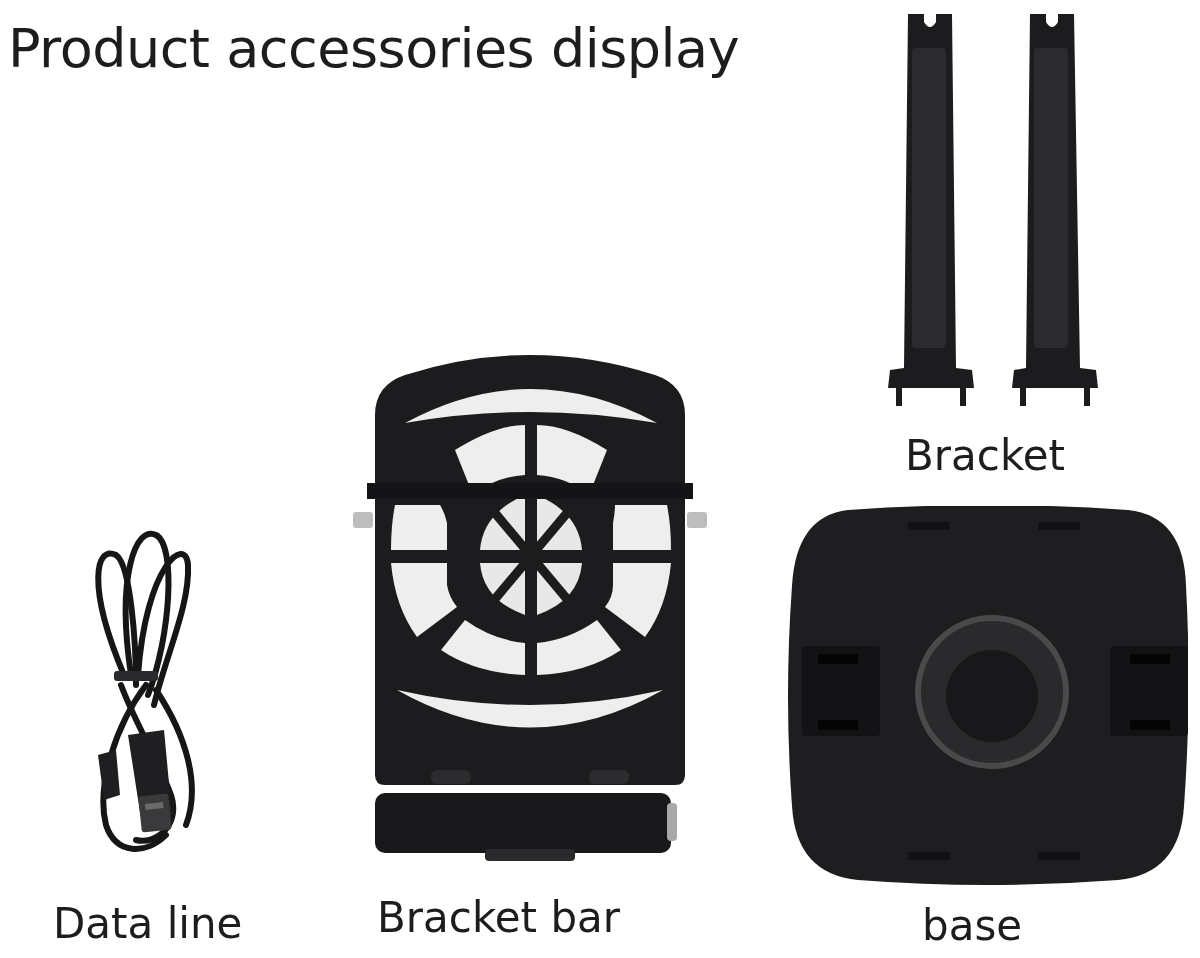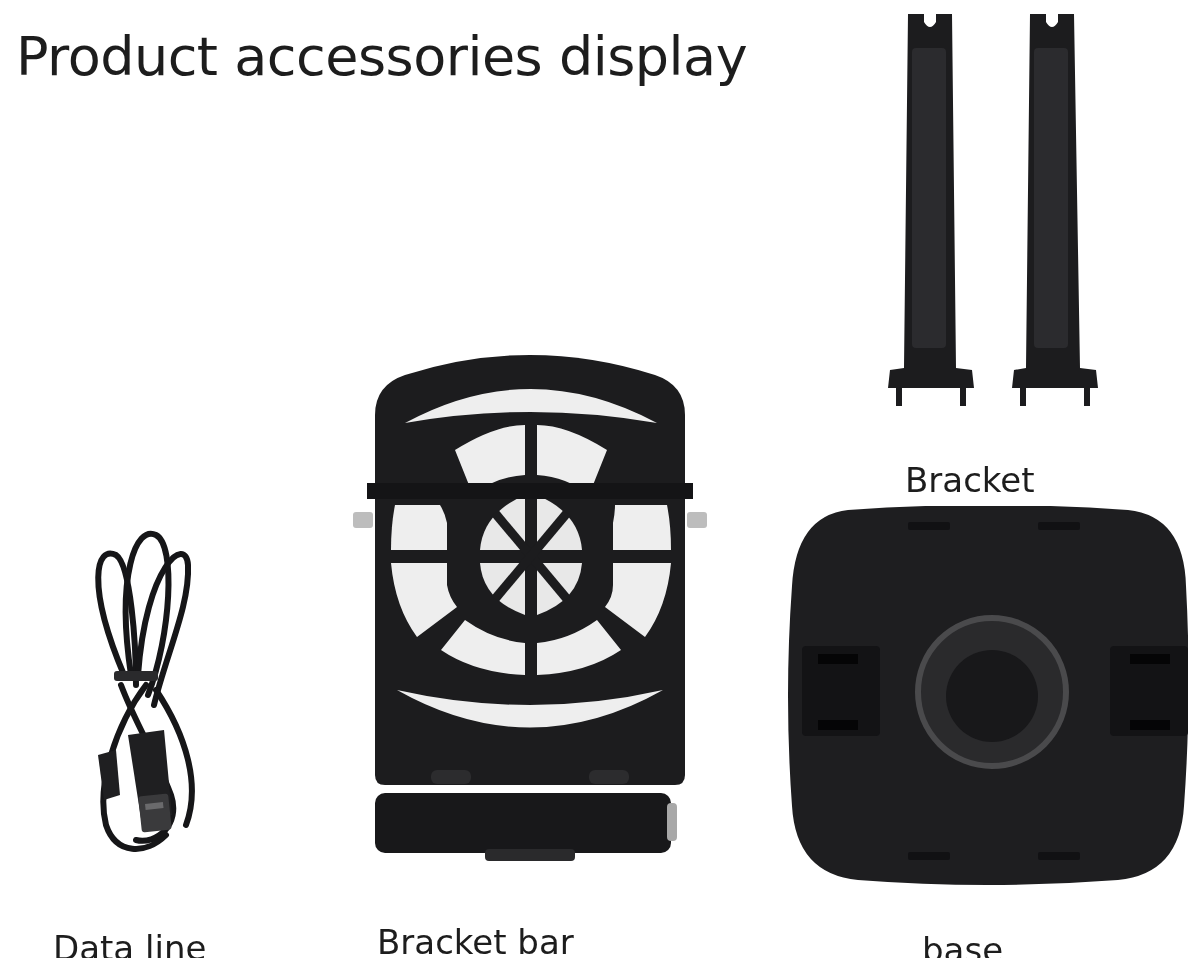--- a/index.html
+++ b/index.html
@@ -5,25 +5,25 @@
     html, body { margin: 0; padding: 0; }
     body {
       width: 1200px; height: 958px; overflow: hidden;
       background: #ffffff; position: relative;
       font-family: "DejaVu Sans", sans-serif;
       color: #1a1a1a;
     }
     .title {
       position: absolute; left: 8px; top: 14px;
       font-size: 54px; line-height: 70px; letter-spacing: -0.5px;
-      font-weight: normal; margin: 8px; color: #1d1d1d;
+      font-weight: normal; margin: 0; color: #1d1d1d;
     }
     .label {
-      position: absolute; font-size: 34px; line-height: 52px;
-      color: #1d1d1d; white-space: nowrap; margin-top: 24px;
+      position: absolute; font-size: 42px; line-height: 52px;
+      color: #1d1d1d; white-space: nowrap;
     }
     .lbl-bracket { left: 905px; top: 430px; }
     .lbl-data    { left: 53px;  top: 898px; }
     .lbl-rock    { left: 377px; top: 892px; }
     .lbl-base    { left: 922px; top: 900px; }
     .item { position: absolute; }
     svg { display: block; }
   </style>
 </head>
 <body>

